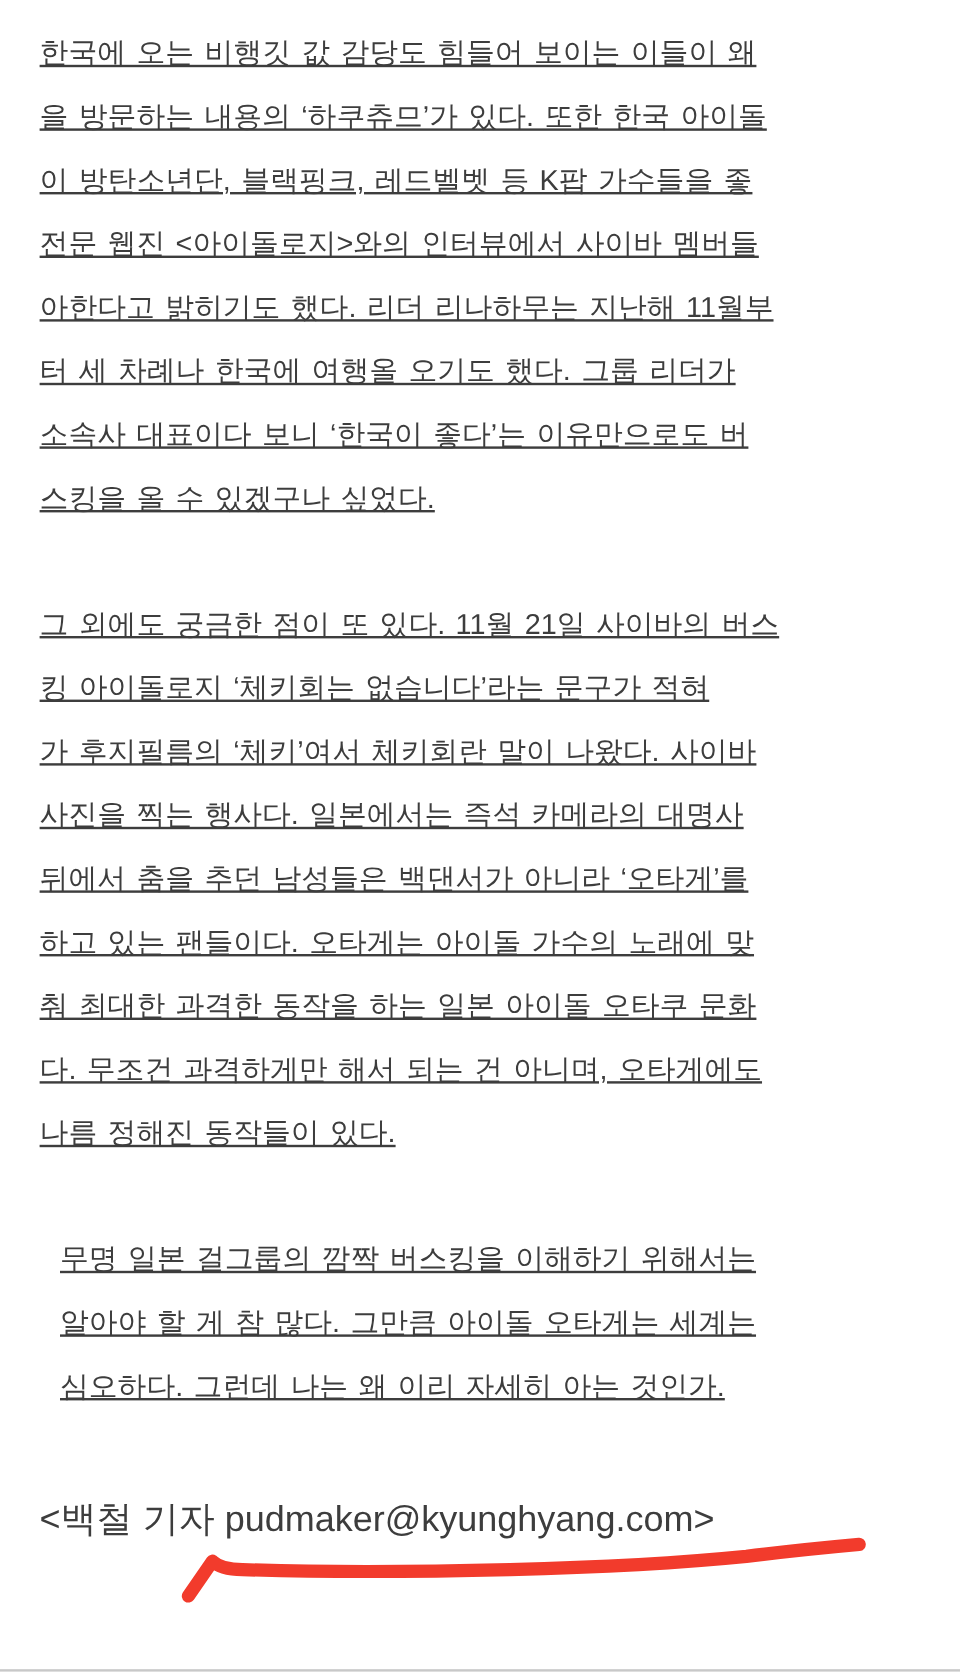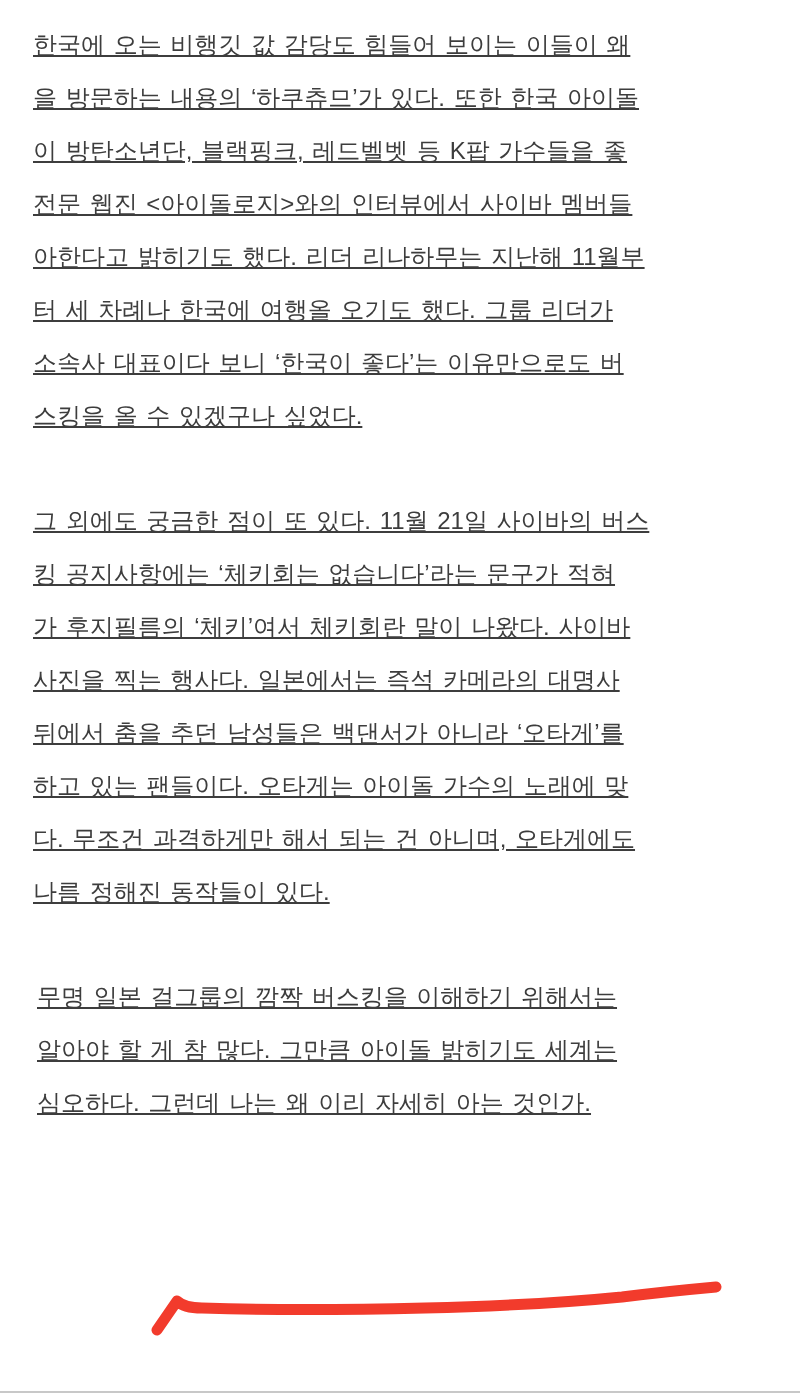--- a/index.html
+++ b/index.html
@@ -15,21 +15,21 @@
     font-weight: 300;
     color: #3d3d3d;
   }
   .article {
     padding: 18px 26px 0 33px;
   }
   .para {
     margin: 0 0 52px 0;
   }
   .para.last {
-    margin: 4px;
+    margin: 17px;
   }
   .line {
     font-size: 24px;
     line-height: 53px;
     height: 53px;
     letter-spacing: 0px;
     word-spacing: 2px;
     white-space: nowrap;
     text-decoration: underline;
   }
@@ -67,35 +67,37 @@
     <span class="line" style="display:block">이 방탄소년단, 블랙핑크, 레드벨벳 등 K팝 가수들을 좋</span>
     <span class="line" style="display:block">전문 웹진 &lt;아이돌로지&gt;와의 인터뷰에서 사이바 멤버들</span>
     <span class="line" style="display:block">아한다고 밝히기도 했다. 리더 리나하무는 지난해 11월부</span>
     <span class="line" style="display:block">터 세 차례나 한국에 여행올 오기도 했다. 그룹 리더가</span>
     <span class="line" style="display:block">소속사 대표이다 보니 ‘한국이 좋다’는 이유만으로도 버</span>
     <span class="line" style="display:block">스킹을 올 수 있겠구나 싶었다.</span>
   </p>
 
   <p class="para">
     <span class="line" style="display:block">그 외에도 궁금한 점이 또 있다. 11월 21일 사이바의 버스</span>
-    <span class="line" style="display:block">킹 공지사항에는 ‘체키회는 없습니다’라는 문구가 적혀</span>
+    <span class="line" style="display:block">킹 아이돌로지 ‘체키회는 없습니다’라는 문구가 적혀</span>
     <span class="line" style="display:block">가 후지필름의 ‘체키’여서 체키회란 말이 나왔다. 사이바</span>
     <span class="line" style="display:block">사진을 찍는 행사다. 일본에서는 즉석 카메라의 대명사</span>
     <span class="line" style="display:block">뒤에서 춤을 추던 남성들은 백댄서가 아니라 ‘오타게’를</span>
     <span class="line" style="display:block">하고 있는 팬들이다. 오타게는 아이돌 가수의 노래에 맞</span>
+    <span class="line" style="display:block">춰 최대한 과격한 동작을 하는 일본 아이돌 오타쿠 문화</span>
     <span class="line" style="display:block">다. 무조건 과격하게만 해서 되는 건 아니며, 오타게에도</span>
     <span class="line" style="display:block">나름 정해진 동작들이 있다.</span>
   </p>
 
   <p class="para last">
     <span class="line" style="display:block">무명 일본 걸그룹의 깜짝 버스킹을 이해하기 위해서는</span>
-    <span class="line" style="display:block">알아야 할 게 참 많다. 그만큼 아이돌 밝히기도 세계는</span>
+    <span class="line" style="display:block">알아야 할 게 참 많다. 그만큼 아이돌 오타게는 세계는</span>
     <span class="line" style="display:block">심오하다. 그런데 나는 왜 이리 자세히 아는 것인가.</span>
   </p>
 
+  <div class="byline">&lt;백철 기자 pudmaker@kyunghyang.com&gt;</div>
 
 </div>
 
 <svg class="annotation-overlay" width="800" height="1399" viewBox="0 0 800 1399" xmlns="http://www.w3.org/2000/svg">
   <path d="M 157 1330 L 177 1301 Q 184 1308 202 1308 C 262 1310 345 1310 425 1308 C 505 1306 562 1303 622 1297 C 662 1292 694 1289 716 1287" fill="none" stroke="#f23b2c" stroke-width="11" stroke-linecap="round" stroke-linejoin="round"></path>
 </svg>
 
 <div class="bottom-divider" style="background: rgb(200, 200, 200);"></div>
 
 </body></html>

